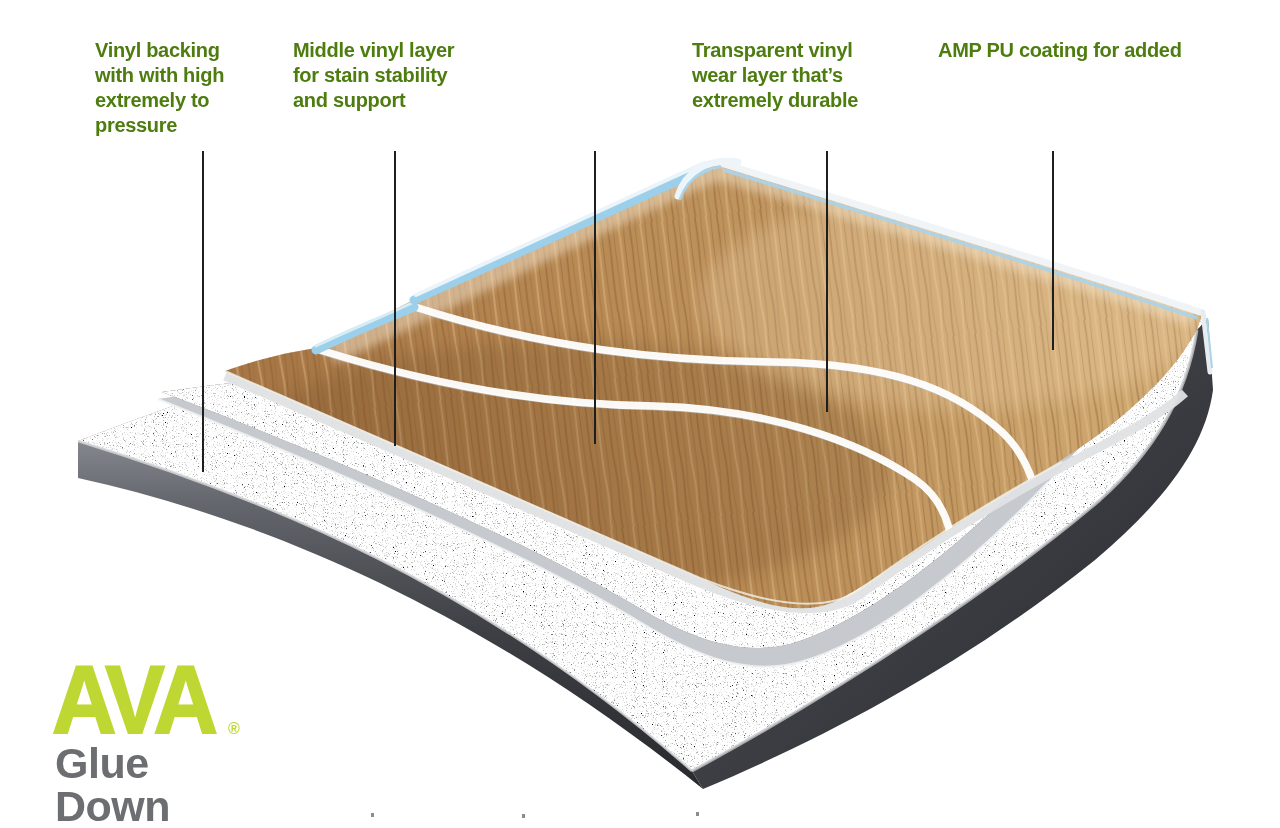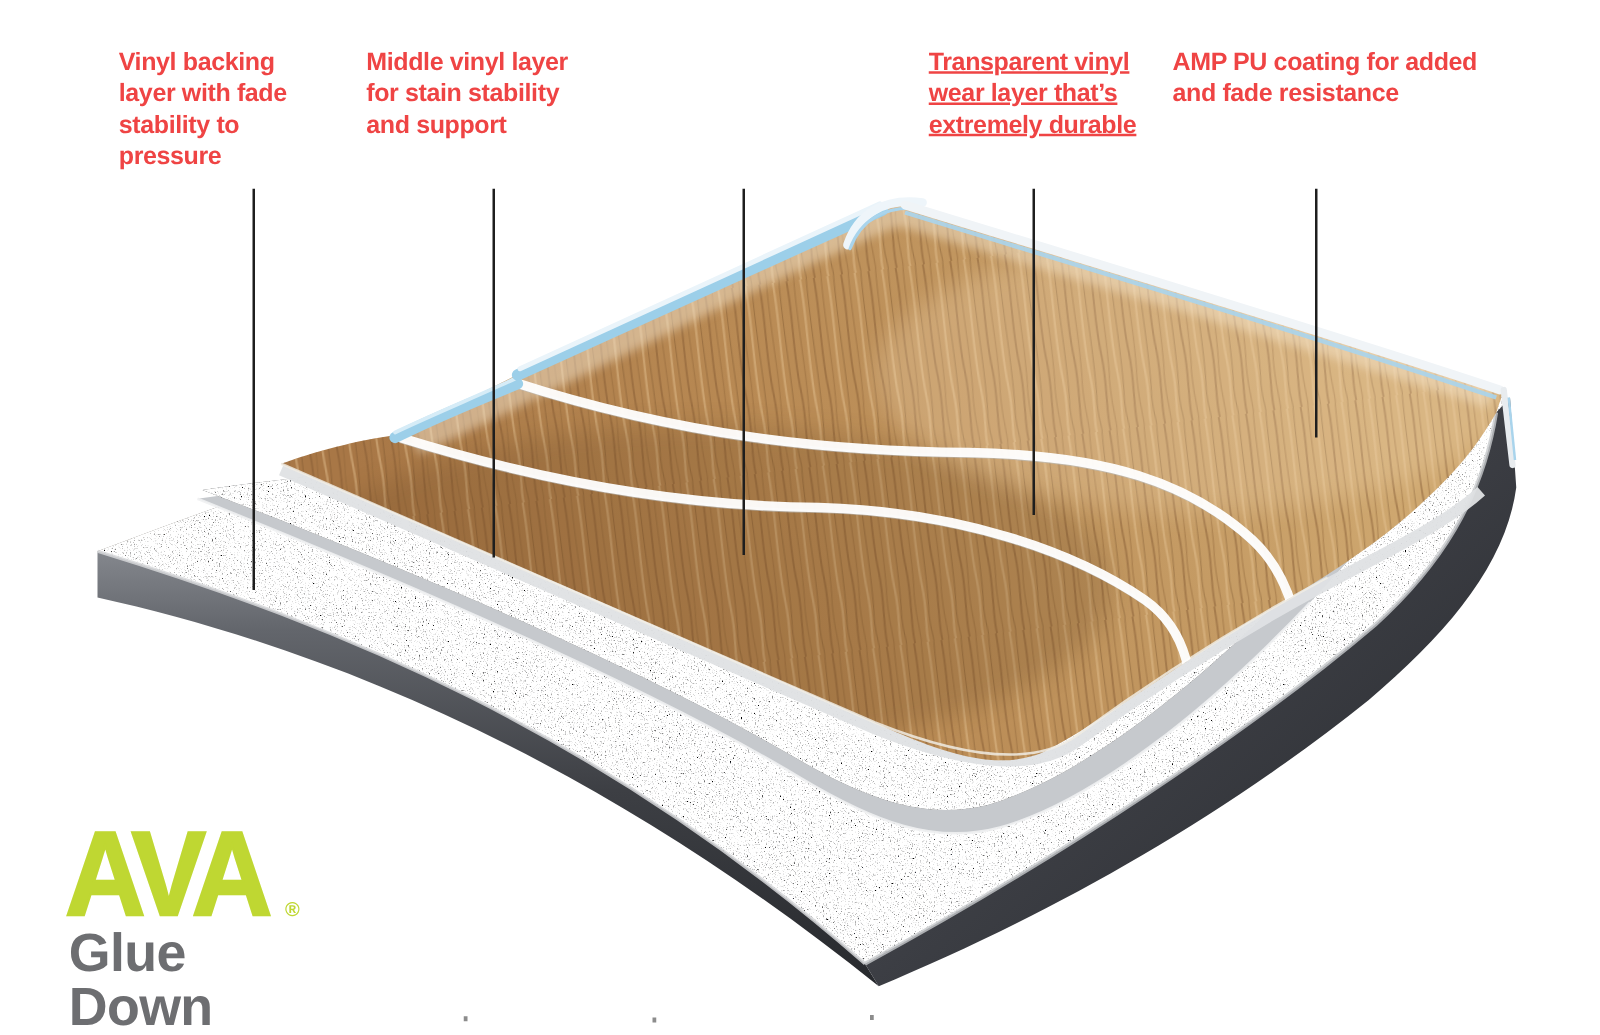--- a/index.html
+++ b/index.html
@@ -3,28 +3,28 @@
 <meta charset="utf-8">
 <style>
   html,body{margin:0;padding:0;background:#ffffff;}
   .stage{
     position:relative;width:1280px;height:828px;background:#ffffff;overflow:hidden;
     font-family:"Liberation Sans",sans-serif;
   }
   .illustration{position:absolute;left:0;top:0;width:1280px;height:828px;}
   .layer-label{
     position:absolute;top:38px;
-    font-size:20px;line-height:25px;font-weight:700;color:#ef4444;
+    font-size:20px;line-height:25px;font-weight:700;color:#4d7c0f;
     letter-spacing:-0.3px;
   }
   .layer-label div{white-space:nowrap;}
   .label-1{left:95px;}
   .label-2{left:293px;}
   .label-3{left:512px;}
-  .label-4{left:743px;text-decoration:underline;}
+  .label-4{left:692px;}
   .label-5{left:938px;}
   .brand-logo{position:absolute;left:0;top:0;width:0;height:0;}
   .ava-wordmark{
     position:absolute;left:52px;top:652px;
     font-size:96px;line-height:1;font-weight:700;color:#bfd732;
     letter-spacing:-5px;transform:scaleX(0.93);transform-origin:left top;
     -webkit-text-stroke:2px #bfd732;
   }
   .registered-mark{
     position:absolute;left:228px;top:720px;
@@ -153,37 +153,36 @@
       <line x1="203" y1="151" x2="203" y2="472"></line>
       <line x1="395" y1="151" x2="395" y2="446"></line>
       <line x1="595" y1="151" x2="595" y2="444"></line>
       <line x1="827" y1="151" x2="827" y2="412"></line>
       <line x1="1053" y1="151" x2="1053" y2="350"></line>
     </g>
   </svg>
 
   <div class="layer-label label-1">
     <div>Vinyl backing</div>
-    <div>layer with fade</div>
-    <div>stability to</div>
+    <div>with with high</div>
+    <div>extremely to</div>
     <div>pressure</div>
   </div>
   <div class="layer-label label-2">
     <div>Middle vinyl layer</div>
     <div>for stain stability</div>
     <div>and support</div>
   </div>
   <div class="layer-label label-4">
     <div>Transparent vinyl</div>
     <div>wear layer that’s</div>
     <div>extremely durable</div>
   </div>
   <div class="layer-label label-5">
     <div>AMP PU coating for added</div>
-    <div>and fade resistance</div>
   </div>
 
   <div class="brand-logo">
     <div class="ava-wordmark">AVA</div>
     <div class="registered-mark">®</div>
     <div class="product-name">Glue Down LVT</div>
   </div>
 
   <div class="stray-mark stray-1"></div>
   <div class="stray-mark stray-2"></div>

